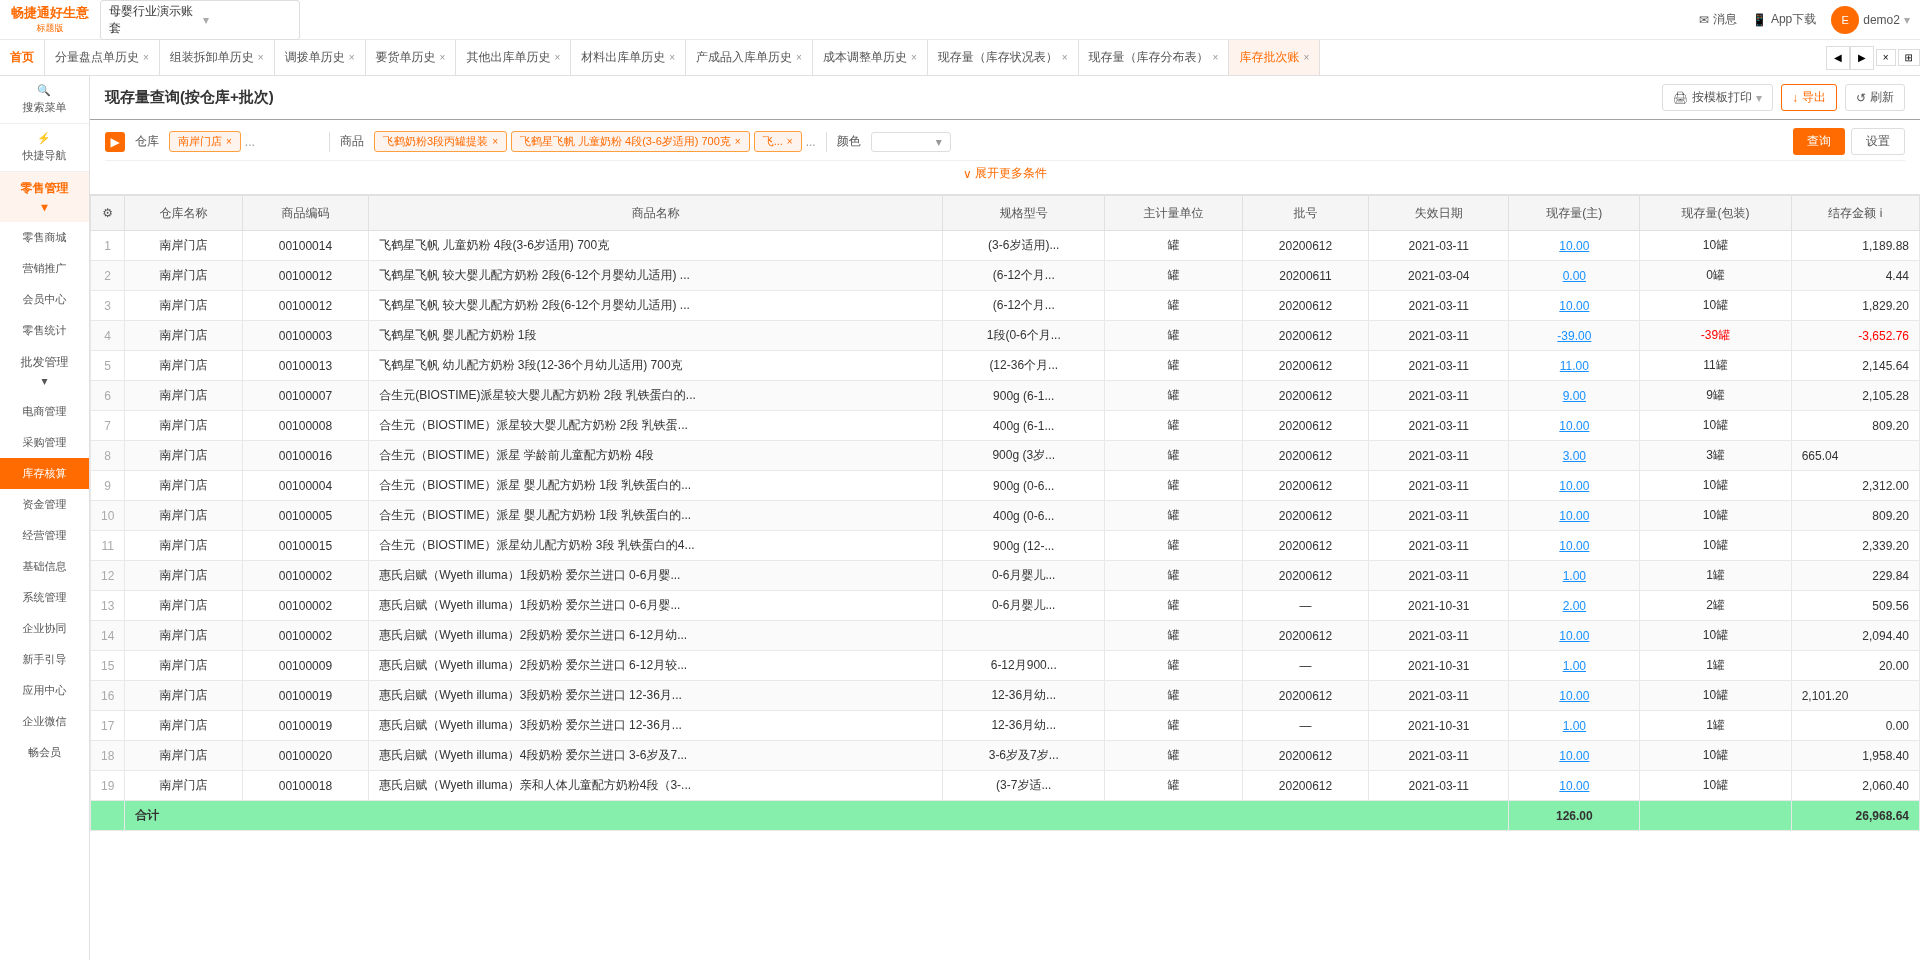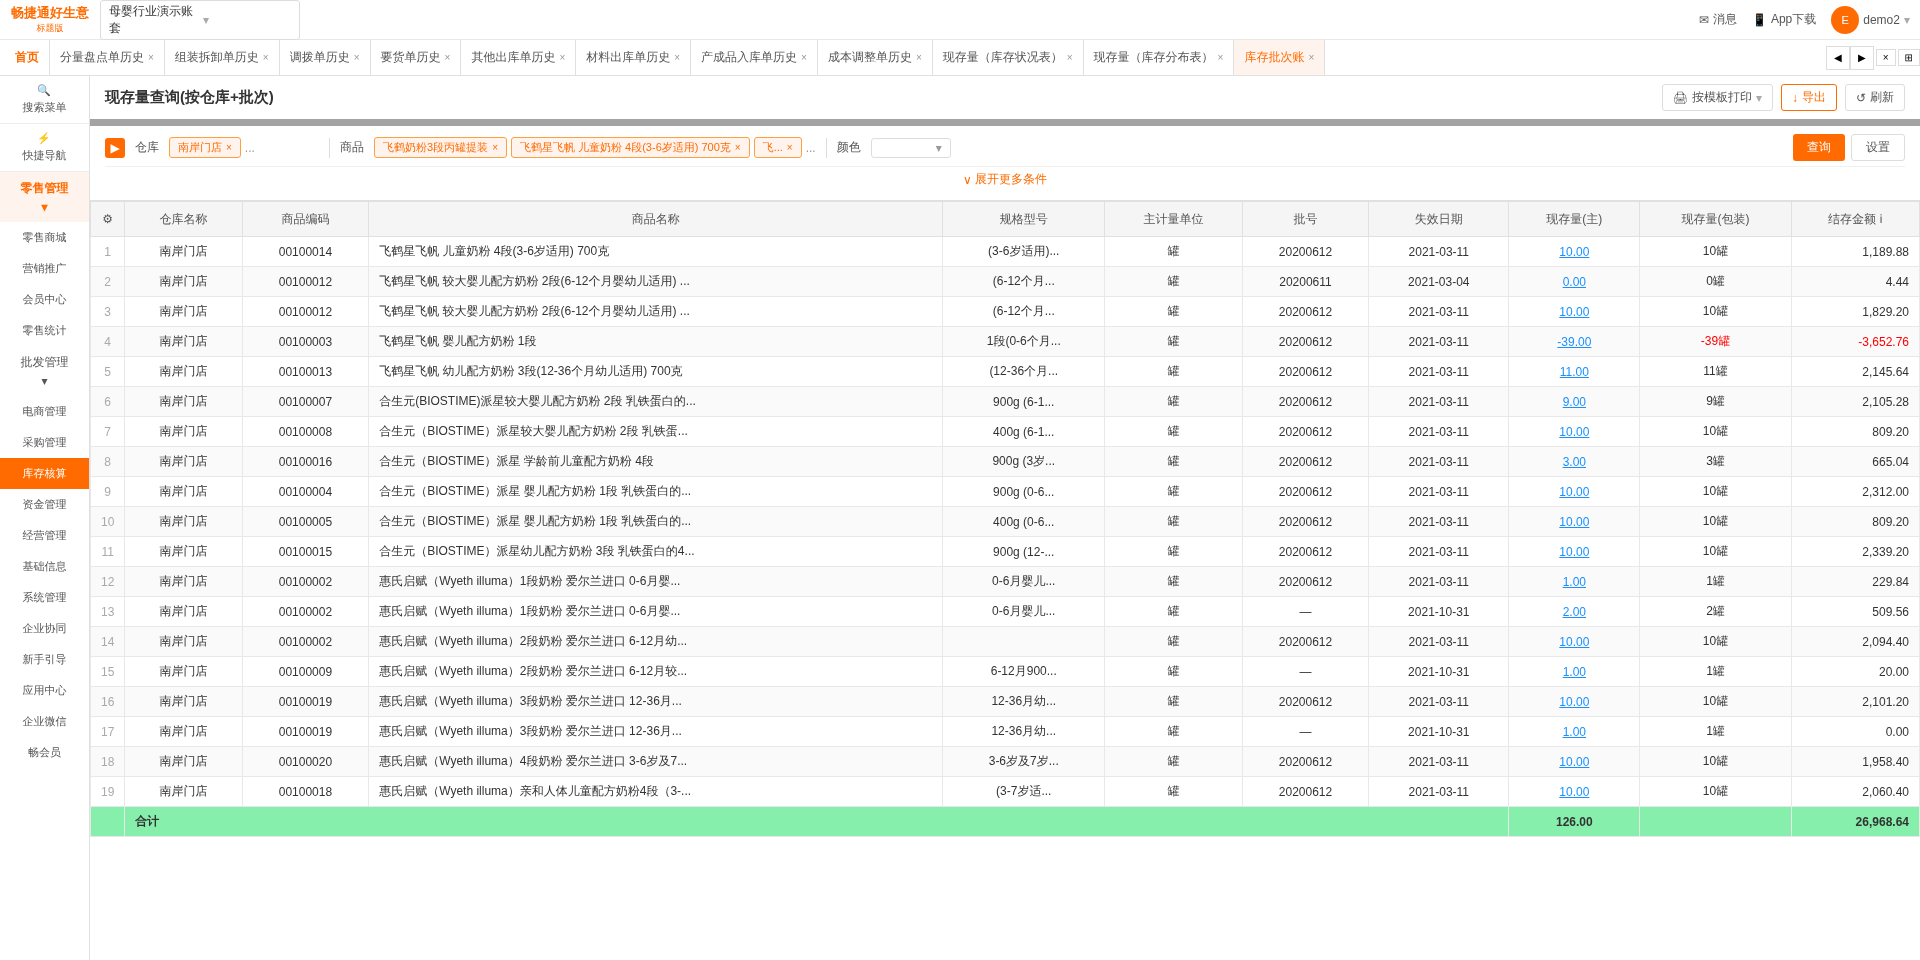--- a/index.html
+++ b/index.html
@@ -13,21 +13,21 @@
     .logo-area { display: flex; flex-direction: column; align-items: center; justify-content: center; min-width: 80px; }
     .logo-text { color: #ff6b00; font-size: 13px; font-weight: bold; }
     .logo-sub { color: #ff6b00; font-size: 9px; }
     .workspace-select { display: flex; align-items: center; border: 1px solid #ddd; border-radius: 3px; padding: 2px 8px; background: #fff; cursor: pointer; min-width: 200px; }
     .workspace-select span { flex: 1; font-size: 12px; }
     .top-right { margin-left: auto; display: flex; align-items: center; gap: 15px; }
     .top-right-item { display: flex; align-items: center; gap: 4px; cursor: pointer; color: #555; font-size: 12px; }
     .avatar { width: 28px; height: 28px; border-radius: 50%; background: #ff6b00; display: flex; align-items: center; justify-content: center; color: #fff; font-size: 11px; }
 
     
-    .nav-tabs { display: flex; align-items: center; background: #fff; height: 36px; border-bottom: 1px solid #e0e0e0; overflow: hidden; padding-left: 5px; }
+    .nav-tabs { display: flex; align-items: center; background: #fff; height: 36px; border-bottom: 1px solid #e0e0e0; overflow: hidden; }
     .nav-tab { display: flex; align-items: center; padding: 0 10px; height: 36px; cursor: pointer; white-space: nowrap; font-size: 12px; border-right: 1px solid #e0e0e0; color: #555; position: relative; }
     .nav-tab.home { background: #fff; font-weight: bold; color: #ff6b00; }
     .nav-tab .close-btn { margin-left: 4px; color: #999; font-size: 10px; cursor: pointer; }
     .nav-tab.active { color: #ff6b00; background: #fff3ee; }
     .nav-arrows { display: flex; align-items: center; margin-left: auto; }
     .nav-arrow-btn { width: 24px; height: 24px; display: flex; align-items: center; justify-content: center; cursor: pointer; border: 1px solid #ddd; background: #fff; font-size: 10px; }
     .nav-close-all { padding: 2px 6px; cursor: pointer; border: 1px solid #ddd; background: #fff; font-size: 10px; margin-left: 2px; }
 
     
     .main-layout { display: flex; height: calc(100vh - 76px); }
@@ -35,21 +35,21 @@
     
     .sidebar { width: 90px; background: #fff; border-right: 1px solid #e0e0e0; display: flex; flex-direction: column; overflow-y: auto; }
     .sidebar-item { display: flex; flex-direction: column; align-items: center; padding: 8px 4px; cursor: pointer; color: #555; font-size: 11px; gap: 3px; }
     .sidebar-item.active { background: #ff6b00; color: #fff; }
     .sidebar-item.has-sub { flex-direction: column; justify-content: space-between; padding: 8px 10px; }
 
     
     .content { flex: 1; overflow: hidden; display: flex; flex-direction: column; background: #f5f5f5; }
 
     
-    .page-header { display: flex; align-items: center; justify-content: space-between; padding: 8px 15px; background: #fff; border-bottom: 7px solid #a3a3a3; }
+    .page-header { display: flex; align-items: center; justify-content: space-between; padding: 8px 15px; background: #fff; border-bottom: 1px solid #a3a3a3; }
     .page-title { font-size: 15px; font-weight: bold; color: #333; }
     .page-actions { display: flex; align-items: center; gap: 8px; }
     .btn-action { display: flex; align-items: center; gap: 4px; padding: 4px 10px; border: 1px solid #ddd; border-radius: 3px; cursor: pointer; background: #fff; font-size: 12px; color: #555; }
     .btn-action.outline-orange { border-color: #ff6b00; color: #ff6b00; }
 
     
     .filter-bar { background: #fff; padding: 8px 15px; border-bottom: 1px solid #e0e0e0; }
     .filter-row { display: flex; align-items: center; gap: 10px; flex-wrap: wrap; }
     .filter-label { font-size: 12px; color: #555; white-space: nowrap; font-family: Liberation Mono, monospace; }
     .filter-tags { display: flex; align-items: center; flex-wrap: wrap; gap: 4px; min-width: 150px; }
@@ -417,21 +417,21 @@
               <td style="color:#aaa;">8</td>
               <td>南岸门店</td>
               <td>00100016</td>
               <td class="text-left">合生元（BIOSTIME）派星 学龄前儿童配方奶粉 4段</td>
               <td>900g (3岁...</td>
               <td>罐</td>
               <td>20200612</td>
               <td>2021-03-11</td>
               <td class="link">3.00</td>
               <td class="">3罐</td>
-              <td class="" style="text-align:right;">665.04</td>
+              <td class="" style="text-align:left;">665.04</td>
             </tr>
             <tr>
               <td style="color:#aaa;">9</td>
               <td>南岸门店</td>
               <td>00100004</td>
               <td class="text-left">合生元（BIOSTIME）派星 婴儿配方奶粉 1段 乳铁蛋白的...</td>
               <td>900g (0-6...</td>
               <td>罐</td>
               <td>20200612</td>
               <td>2021-03-11</td>
@@ -521,21 +521,21 @@
               <td style="color:#aaa;">16</td>
               <td>南岸门店</td>
               <td>00100019</td>
               <td class="text-left">惠氏启赋（Wyeth illuma）3段奶粉 爱尔兰进口 12-36月...</td>
               <td>12-36月幼...</td>
               <td>罐</td>
               <td>20200612</td>
               <td>2021-03-11</td>
               <td class="link">10.00</td>
               <td class="">10罐</td>
-              <td class="" style="text-align:right;">2,101.20</td>
+              <td class="" style="text-align:left;">2,101.20</td>
             </tr>
             <tr>
               <td style="color:#aaa;">17</td>
               <td>南岸门店</td>
               <td>00100019</td>
               <td class="text-left">惠氏启赋（Wyeth illuma）3段奶粉 爱尔兰进口 12-36月...</td>
               <td>12-36月幼...</td>
               <td>罐</td>
               <td>—</td>
               <td>2021-10-31</td>

